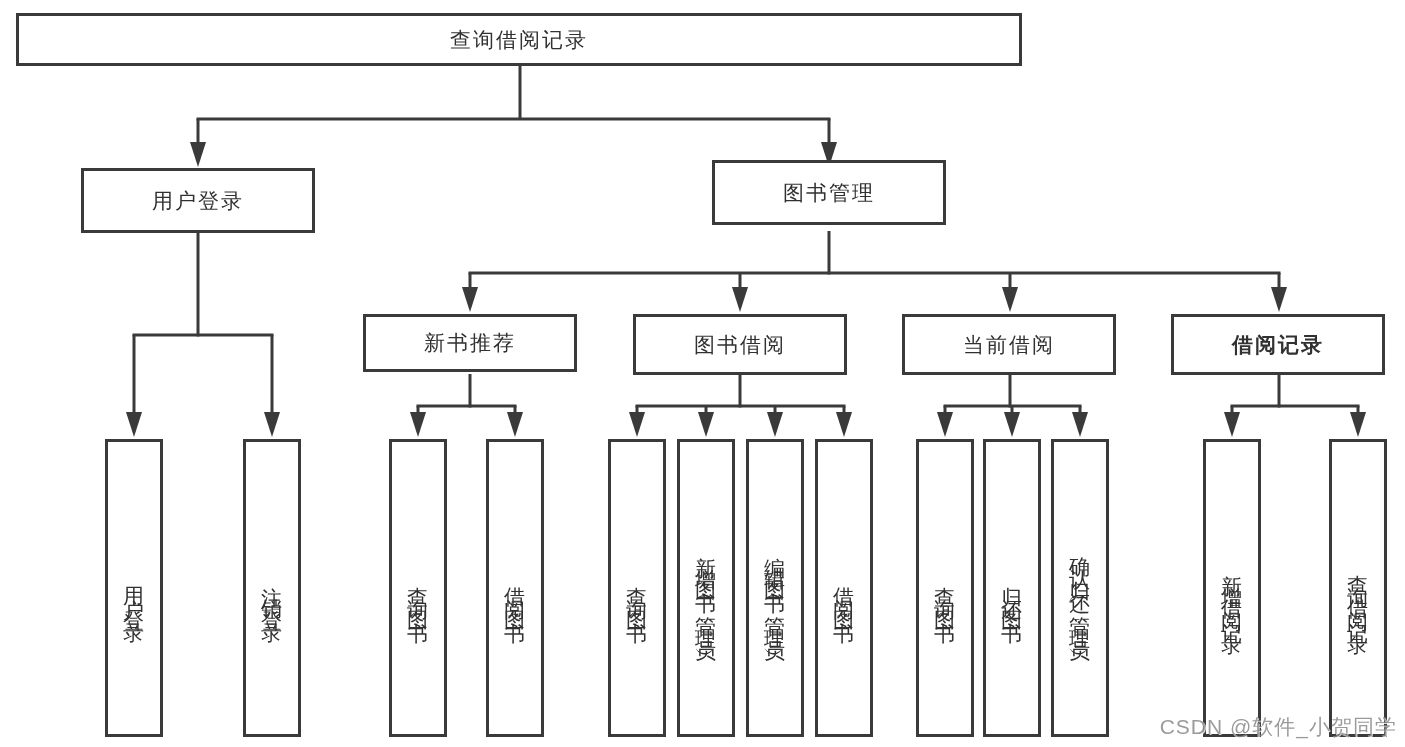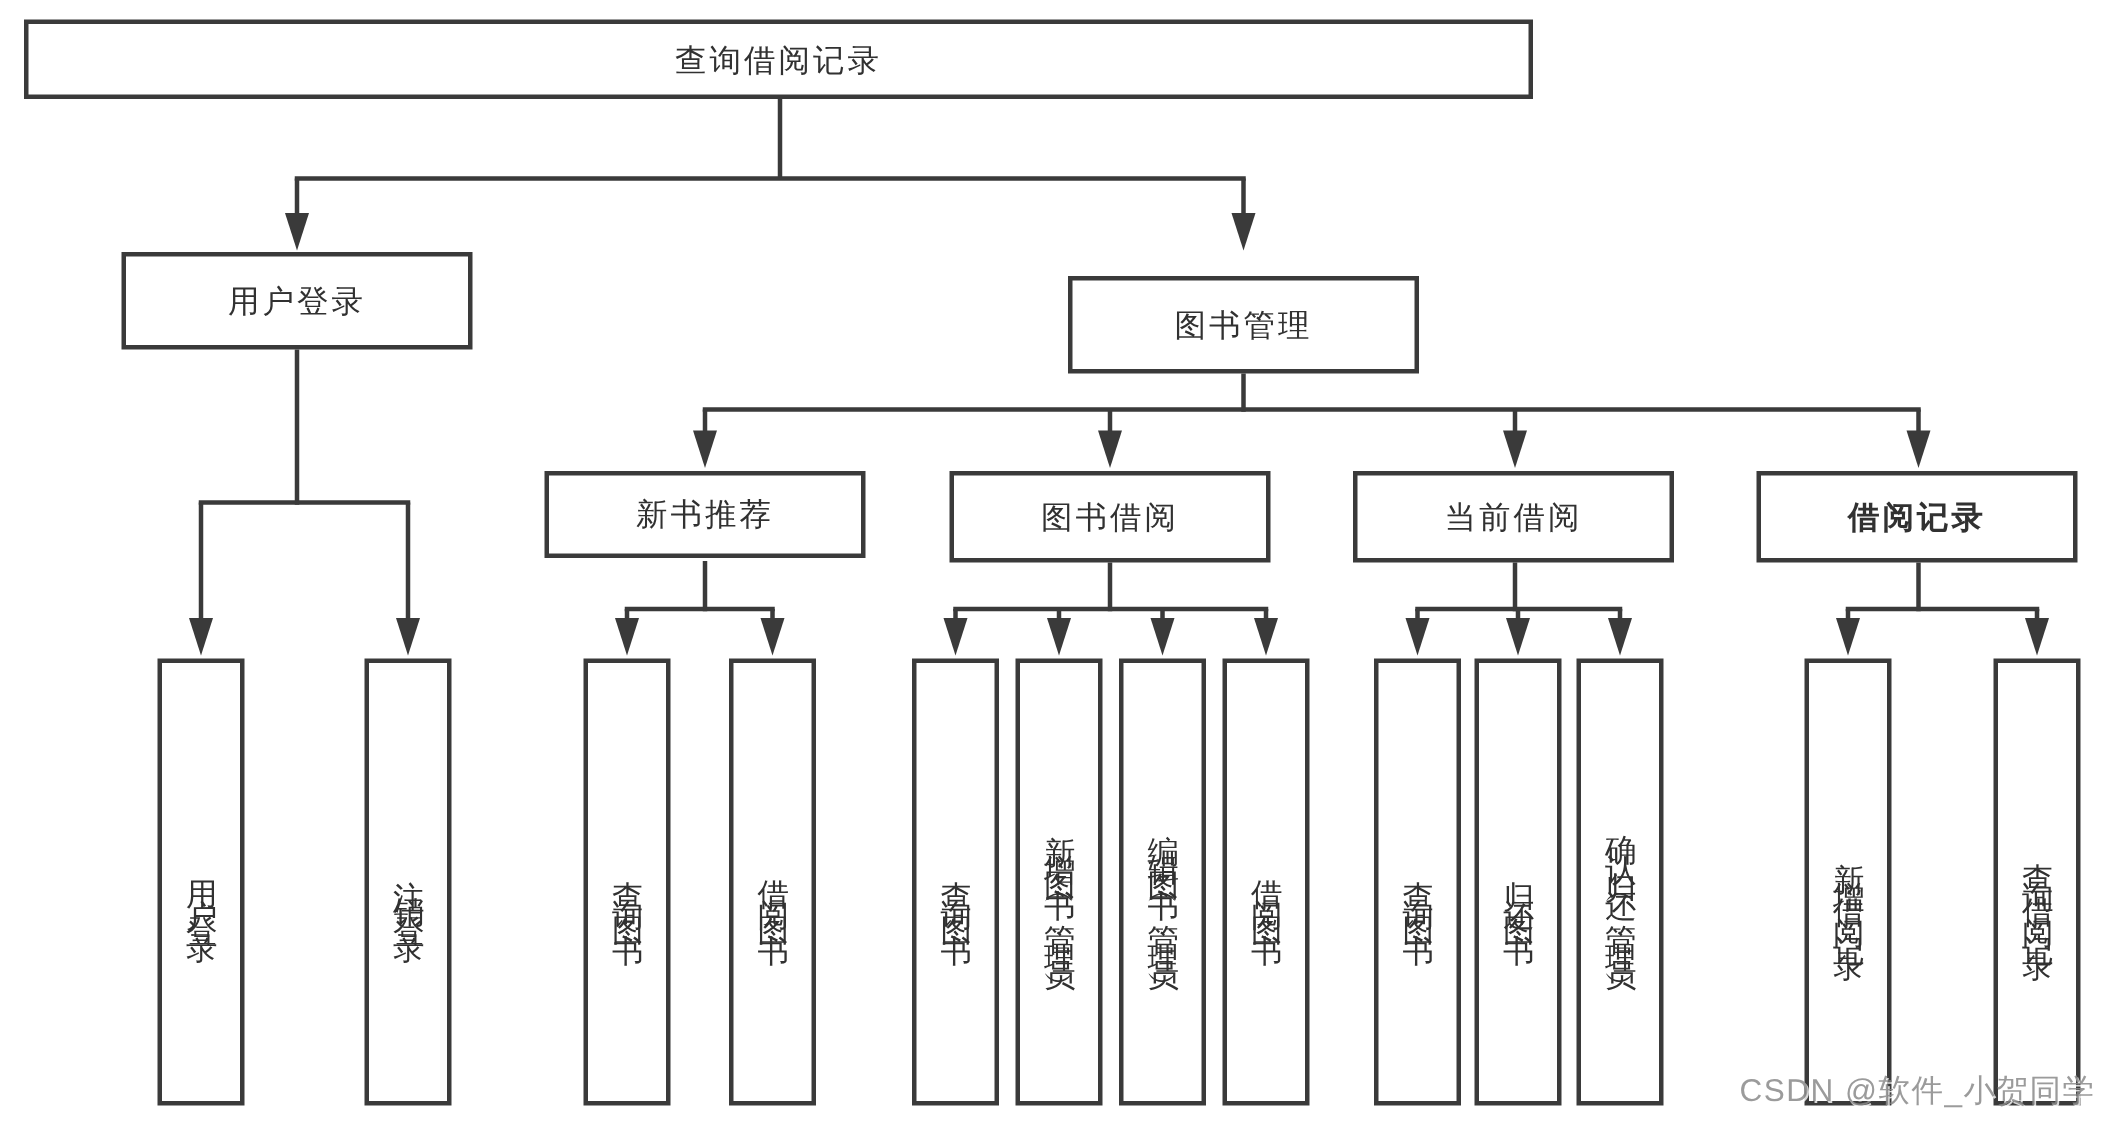--- a/index.html
+++ b/index.html
@@ -160,21 +160,21 @@
     </g>
   </svg>
 
   <div class="node" style="left:16px; top:13px; width:1006px; height:53px;">
     <span>查询借阅记录</span>
   </div>
 
   <div class="node" style="left:81px; top:168px; width:234px; height:65px;">
     <span>用户登录</span>
   </div>
-  <div class="node" style="left:712px; top:184px; width:234px; height:65px;">
+  <div class="node" style="left:712px; top:160px; width:234px; height:65px;">
     <span>图书管理</span>
   </div>
 
   <div class="node" style="left:363px; top:314px; width:214px; height:58px;">
     <span>新书推荐</span>
   </div>
   <div class="node" style="left:902px; top:314px; width:214px; height:61px;">
     <span>当前借阅</span>
   </div>
   <div class="node" style="left:633px; top:314px; width:214px; height:61px;">

